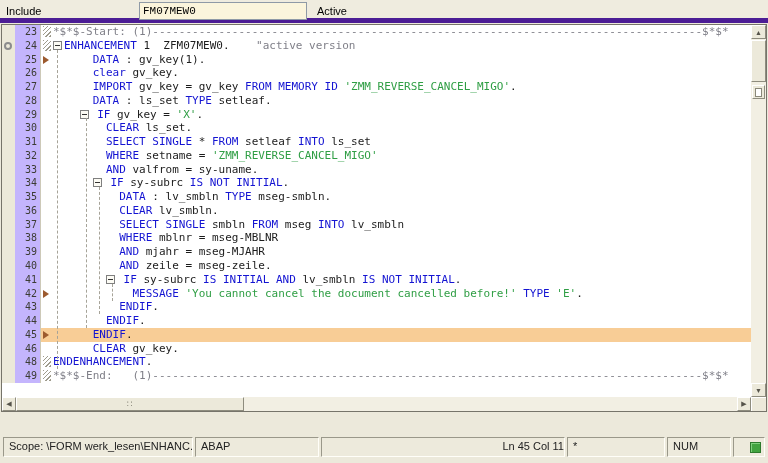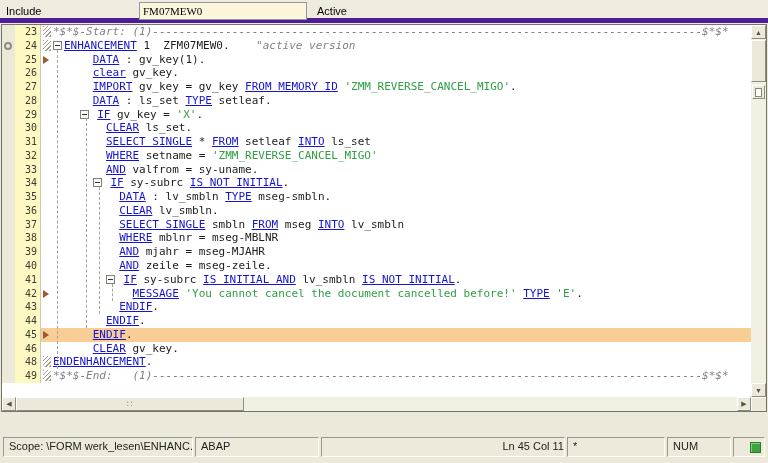--- a/index.html
+++ b/index.html
@@ -5,40 +5,40 @@
   * { box-sizing: border-box; margin: 0; padding: 0; }
   html,body { width:768px; height:463px; overflow:hidden; }
   body { font-family:"Liberation Sans", sans-serif; font-size:11px; background:#ece9db; color:#000; }
   .app { position:relative; width:768px; height:463px; background:#ece9db; }
 
   
   .topbar { position:absolute; left:0; top:0; width:768px; height:23px; background:#efecdf; border-bottom:5px solid #4c1d95; }
   .inc-label { position:absolute; left:6px; top:5px; }
   .inc-input { position:absolute; left:139px; top:2px; width:168px; height:18px;
                background:#fbf5dc; border:1px solid #8f9aa6;
-               font-family:Liberation Serif, serif; font-size:11px; padding:1px 3px; color:#000; }
+               font-family:Liberation Mono, monospace; font-size:11px; padding:1px 3px; color:#000; }
   .active-label { position:absolute; left:317px; top:5px; }
 
   
   .editor { position:absolute; left:1px; top:24px; width:766px; height:388px;
             background:#fff; border:1px solid #76746a; }
   .rows { position:absolute; left:0; top:0; width:749px; height:372px; overflow:hidden; background:#fff; }
   .row { display:flex; height:13.78px; line-height:13.78px; }
   .c-icon { width:13px; background:#ece9d9; position:relative; flex:none; }
-  .c-num  { width:26px; background:#fef9c3; border-right:1px solid #cdc9b8; flex:none;
+  .c-num  { width:26px; background:#c4b5fd; border-right:1px solid #cdc9b8; flex:none;
             font-family:"DejaVu Sans Mono", monospace; font-size:10px; color:#3c3c34;
             text-align:right; padding-right:3px; }
   .c-white { flex:1; display:flex; background:#fff; min-width:0; }
   .row.hl .c-white { background:#f8cd96; }
   .c-mark { width:12px; flex:none; position:relative; }
   .c-code { flex:1; min-width:0; white-space:pre; overflow:hidden;
             font-family:"DejaVu Sans Mono", monospace; font-size:11px; color:#1c1c1c; }
-  .kw  { color:var(--keyword);text-decoration:underline; }
+  .kw  { color:var(--keyword); }
   .str { color:var(--string); }
-  .cmt { color:var(--comment); font-style:italic; }
+  .cmt { color:var(--comment); }
   .pln { color:#1c1c1c; }
   .enh-icon { position:absolute; left:2px; top:3px; width:8px; height:8px; border:2px solid #8c8c8c; border-radius:50%; background:#ece9d9; }
   .hatch { position:absolute; left:2px; top:1px; width:8px; height:11px;
            background:repeating-linear-gradient(135deg,#9e9b8c 0,#9e9b8c 1px,transparent 1px,transparent 3px); }
   .arrow { position:absolute; left:2px; top:3px; width:0; height:0;
            border-left:6px solid #9c5a2e; border-top:4px solid transparent; border-bottom:4px solid transparent; }
   .foldbox { display:inline-block; width:9px; height:9px; border:1px solid #7f7f7f; background:#fcfbf4;
              position:relative; vertical-align:-1px; margin-right:2px; }
   .foldbox .minus { position:absolute; left:1px; top:3px; width:5px; height:1px; background:#333; }
   .guide { position:absolute; width:0; border-left:1px dashed #a6a398; }

